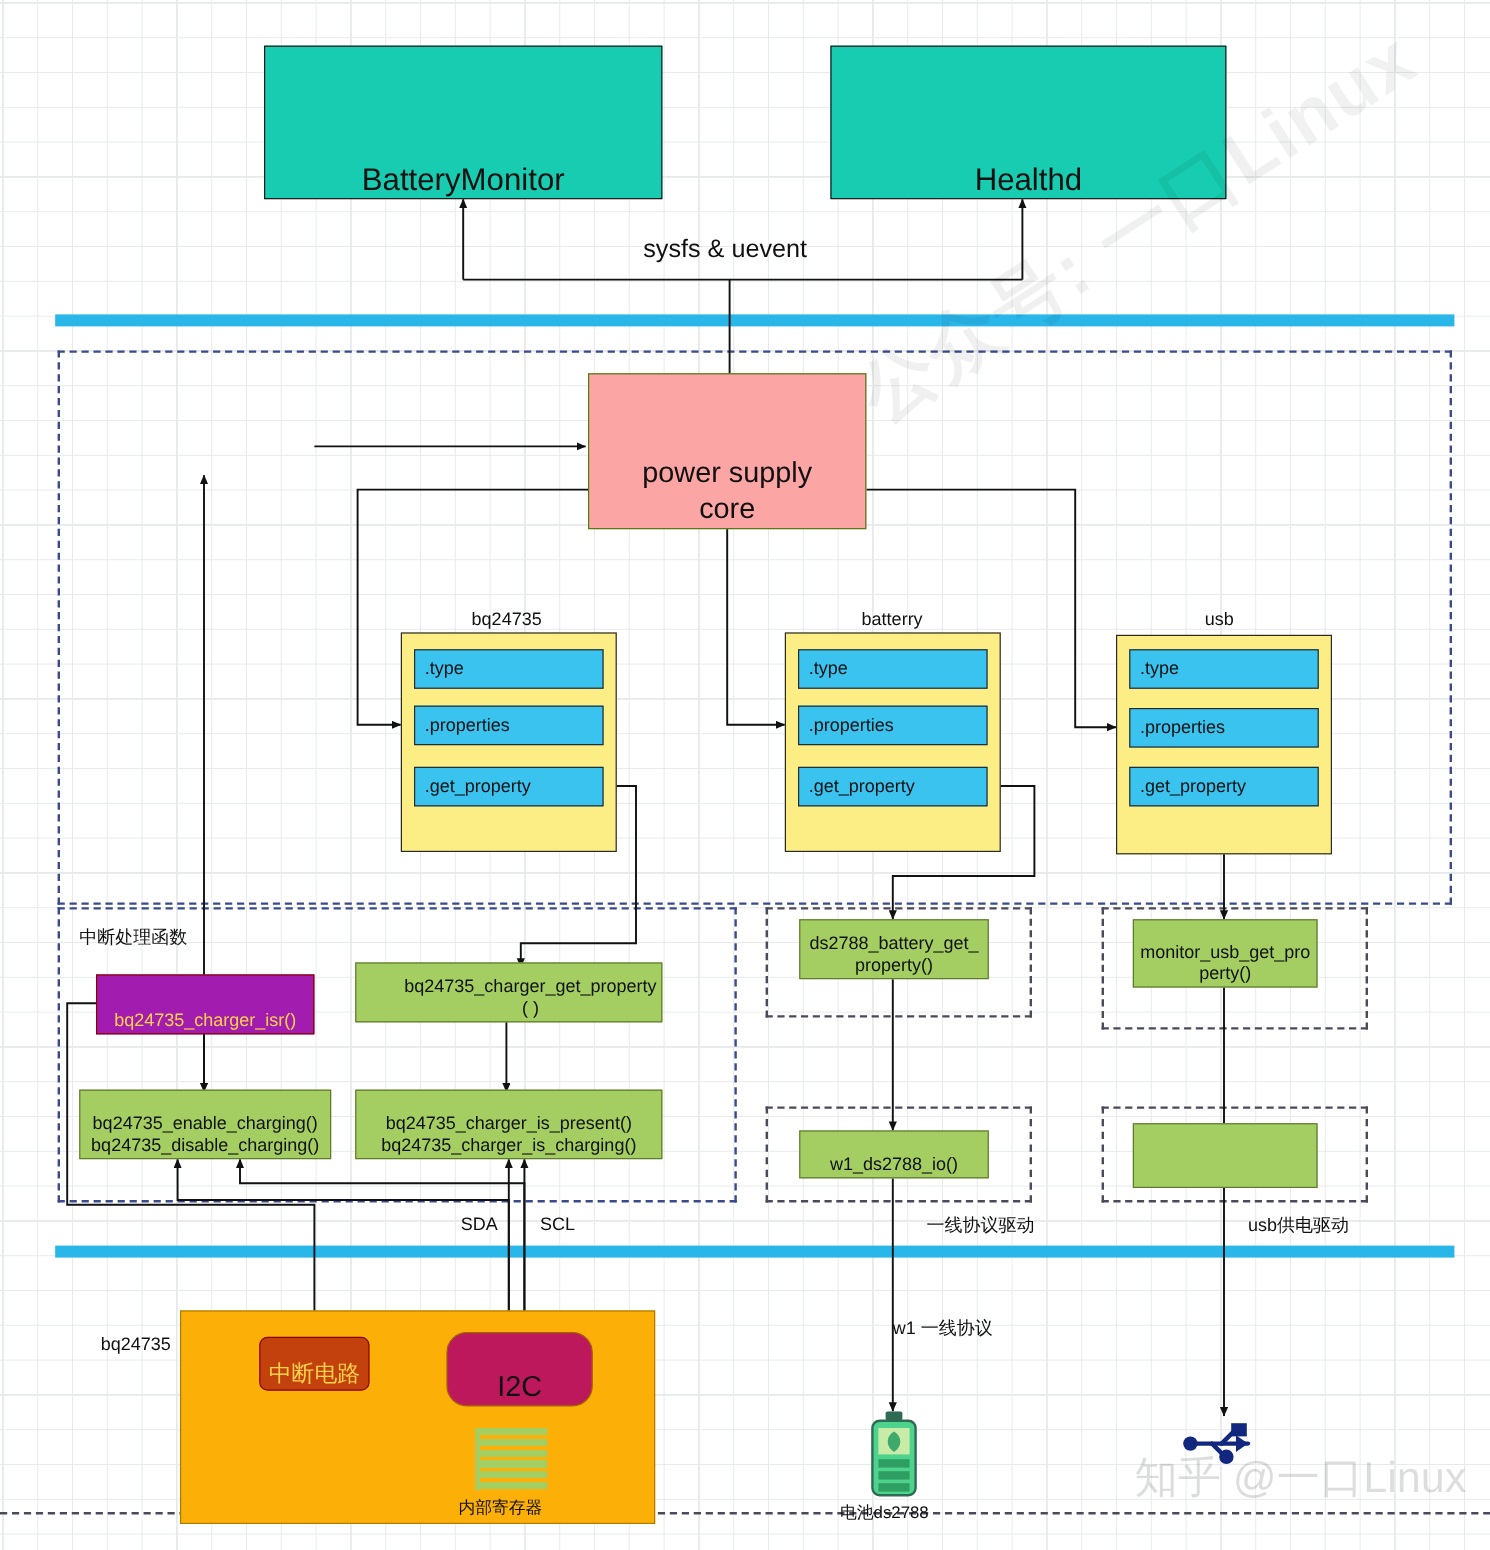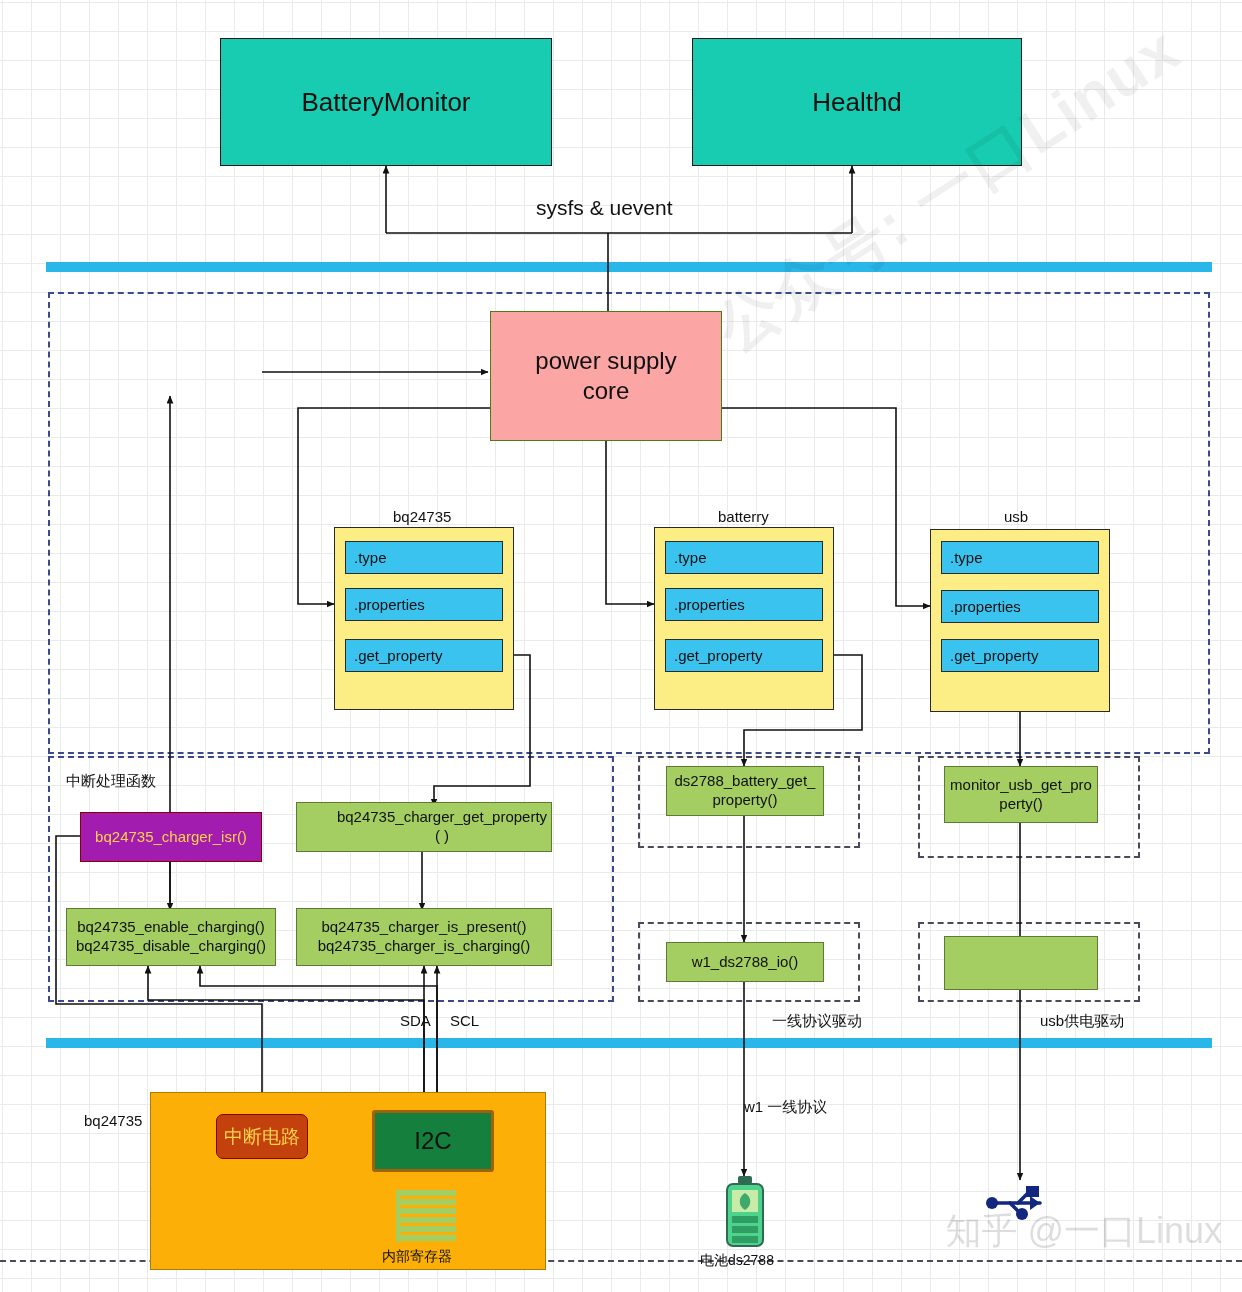--- a/index.html
+++ b/index.html
@@ -33,36 +33,36 @@
     white-space:nowrap;font-weight:bold;
     letter-spacing:2px;
   }
   .wm-br{
     position:absolute;right:20px;bottom:36px;
     font-size:36px;color:#000;opacity:.13;white-space:nowrap;
   }
   #stage{position:absolute;left:0;top:0;width:1242px;height:1292px;}
   svg#lines{position:absolute;left:0;top:0;width:1242px;height:1292px;pointer-events:none;}
 
-  .box{position:absolute;box-sizing:border-box;display:flex;align-items:center;
+  .box{position:absolute;box-sizing:border-box;display:flex;align-items:flex-end;
        justify-content:center;text-align:center;line-height:1.25;}
 
   .teal{background:#17CCB0;border:1px solid #1a1a1a;font-size:26px;color:#111;}
   .orange{background:#fca5a5;border:1px solid #4d7c0f;font-size:24px;color:#111;}
   .brightgreen{background:#4EF07F;border:1px solid #1f7a3a;font-size:14px;color:#111;}
   .ygroup{background:#FCEE84;border:1px solid #2a2a2a;}
   .blue{position:absolute;background:#3BC3F0;border:1px solid #2a2a2a;
         box-sizing:border-box;display:flex;align-items:center;font-size:15px;
         color:#111;padding-left:8px;}
   .olive{background:#A4CE61;border:1px solid #5f7a33;font-size:15px;color:#111;}
   .red{background:#a21caf;border:1px solid #8a0000;font-size:15px;color:#FFD24A;}
   .redsm{background:#c2410c;border:1px solid #8a0000;font-size:19px;color:#FFD24A;
          border-radius:7px;}
-  .olivesm{background:#15803d;border:3px solid #a16207;font-size:24px;color:#111;
-         border-radius:3px;}
+  .olivesm{background:#be185d;border:1px solid #a16207;font-size:24px;color:#111;
+         border-radius:17px;}
   .amber{background:#FCAF07;border:1px solid #b07c00;}
 
   .lbl{position:absolute;font-size:15px;color:#111;white-space:nowrap;}
   .lbl-sm{position:absolute;font-size:14px;color:#111;white-space:nowrap;}
 
   .bluebar{position:absolute;background:#29B6E8;height:10px;}
   .dashbox{position:absolute;box-sizing:border-box;border:2px dashed #3b4a8c;}
   .dashdot{position:absolute;box-sizing:border-box;
            border:2px dashed #4a4a5a;}
   .regs{position:absolute;background:
@@ -204,21 +204,21 @@
     <span>w1_ds2788_io()</span>
   </div>
 
   <div class="box olive" style="left:944px;top:936px;width:154px;height:54px;">
     <span></span>
   </div>
 
   <div class="lbl" style="left:772px;top:1012px;">一线协议驱动</div>
   <div class="lbl" style="left:1040px;top:1012px;">usb供电驱动</div>
 
-  <div class="lbl" style="left:384px;top:1012px;margin-left:16px;">SDA</div>
+  <div class="lbl" style="left:384px;top:1012px;">SDA</div>
   <div class="lbl" style="left:450px;top:1012px;">SCL</div>
   <div class="lbl" style="left:744px;top:1098px;">w1 一线协议</div>
 
   <div class="lbl" style="left:84px;top:1112px;">bq24735</div>
 
   <div class="box amber" style="left:150px;top:1092px;width:396px;height:178px;"></div>
 
   <div class="box redsm" style="left:216px;top:1114px;width:92px;height:45px;">
     <span>中断电路</span>
   </div>

